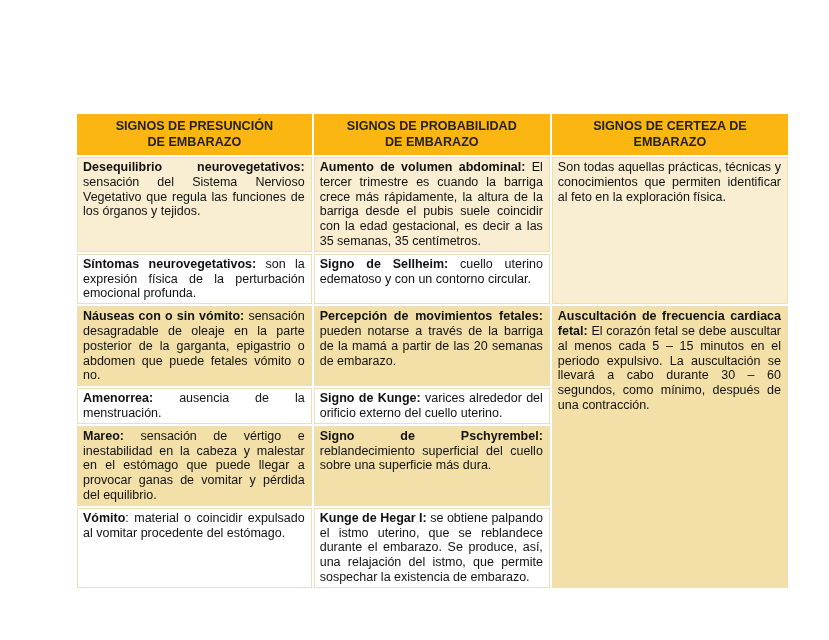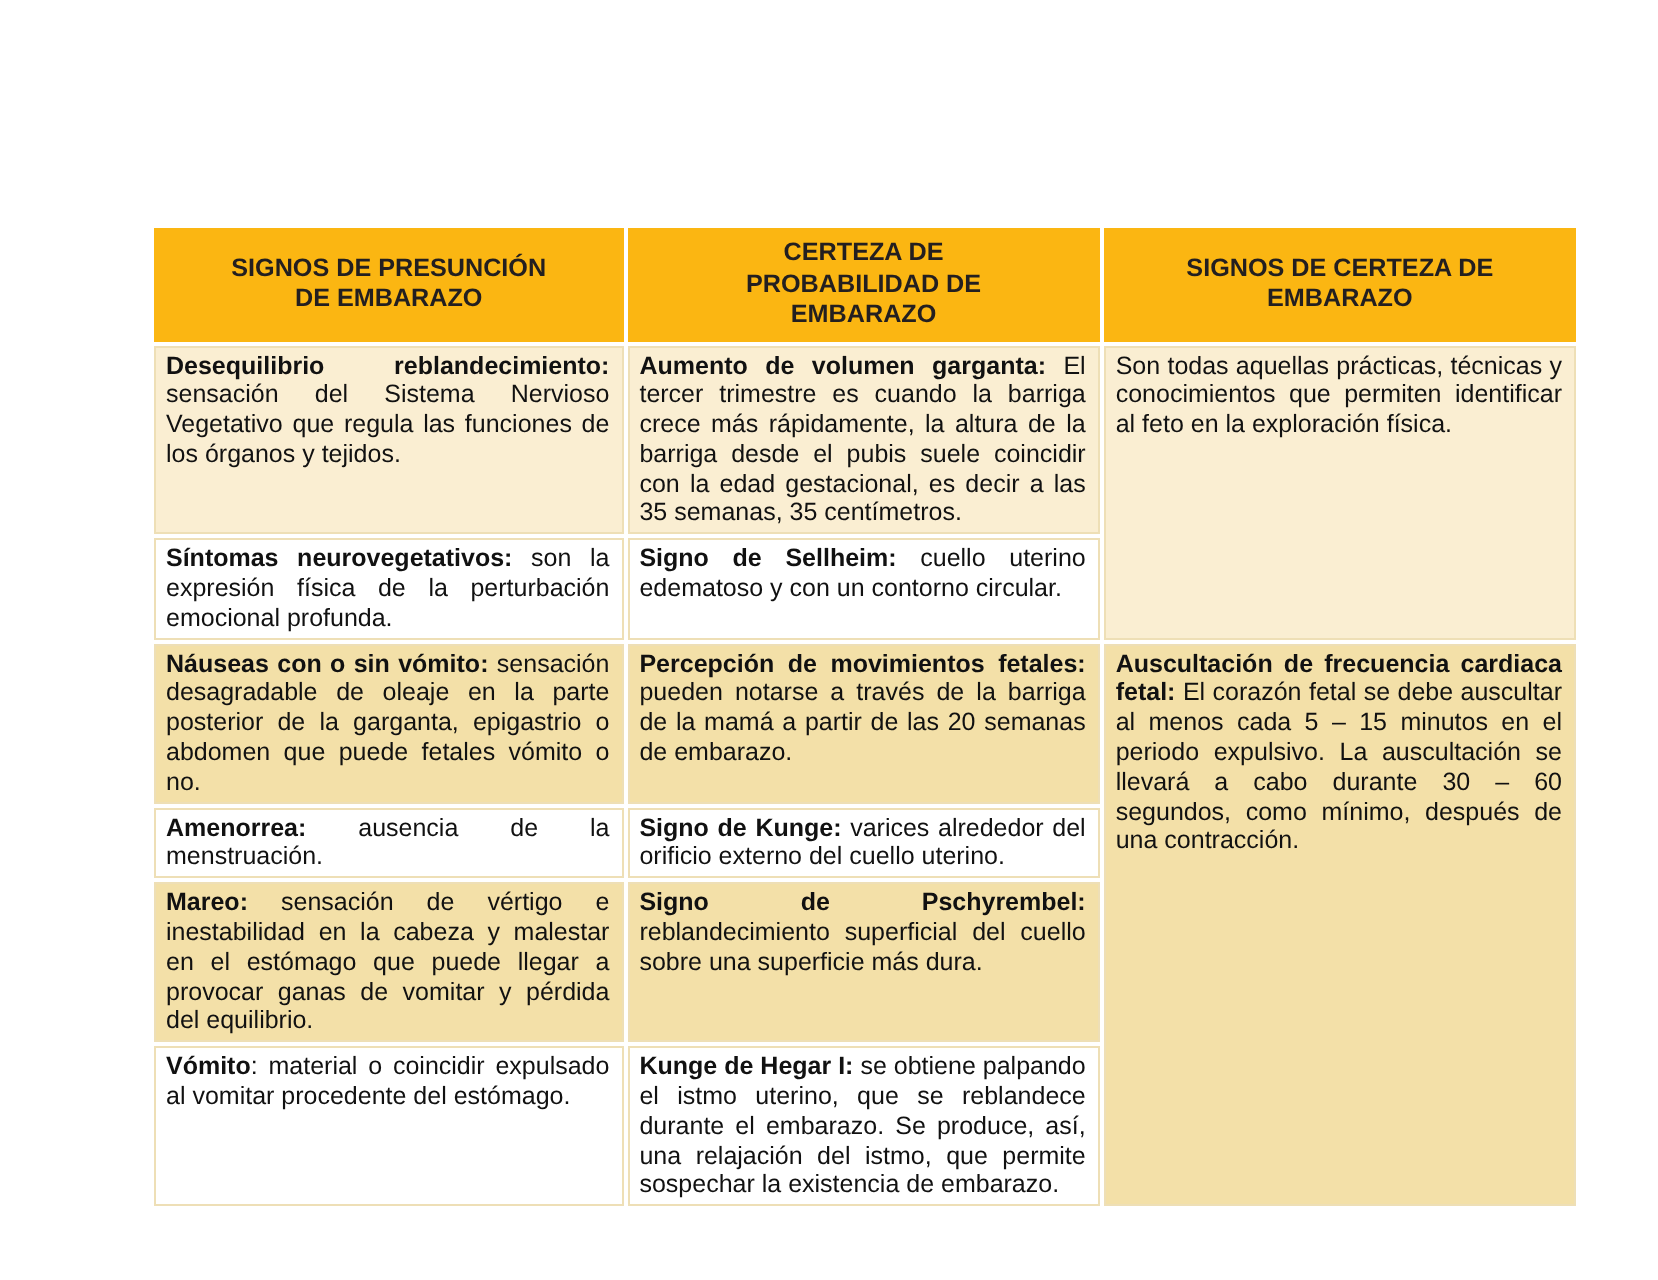--- a/index.html
+++ b/index.html
@@ -66,26 +66,26 @@
 <div class="page">
   <table class="signs">
     <colgroup>
       <col style="width:33.2%">
       <col style="width:33.4%">
       <col style="width:33.4%">
     </colgroup>
     <tbody>
         <tr class="r-header">
       <th>SIGNOS DE PRESUNCIÓN DE EMBARAZO</th>
-      <th>CERTEZA DE PROBABILIDAD DE EMBARAZO</th>
+      <th>SIGNOS DE PROBABILIDAD DE EMBARAZO</th>
       <th>SIGNOS DE CERTEZA DE EMBARAZO</th>
     </tr>
     <tr class="r1">
-      <td class="cream"><b class="lead">Desequilibrio reblandecimiento:</b><span> sensación del Sistema Nervioso Vegetativo que regula las funciones de los órganos y tejidos.</span></td>
-      <td class="cream"><b class="lead">Aumento de volumen garganta:</b><span> El tercer trimestre es cuando la barriga crece más rápidamente, la altura de la barriga desde el pubis suele coincidir con la edad gestacional, es decir a las 35 semanas, 35 centímetros.</span></td>
+      <td class="cream"><b class="lead">Desequilibrio neurovegetativos:</b><span> sensación del Sistema Nervioso Vegetativo que regula las funciones de los órganos y tejidos.</span></td>
+      <td class="cream"><b class="lead">Aumento de volumen abdominal:</b><span> El tercer trimestre es cuando la barriga crece más rápidamente, la altura de la barriga desde el pubis suele coincidir con la edad gestacional, es decir a las 35 semanas, 35 centímetros.</span></td>
       <td class="cream" rowspan="2"><span>Son todas aquellas prácticas, técnicas y conocimientos que permiten identificar al feto en la exploración física.</span></td>
     </tr>
     <tr class="r2">
       <td class="white"><b class="lead">Síntomas neurovegetativos:</b><span> son la expresión física de la perturbación emocional profunda.</span></td>
       <td class="white"><b class="lead">Signo de Sellheim:</b><span> cuello uterino edematoso y con un contorno circular.</span></td>
     </tr>
     <tr class="r3">
       <td class="tan"><b class="lead">Náuseas con o sin vómito:</b><span> sensación desagradable de oleaje en la parte posterior de la garganta, epigastrio o abdomen que puede fetales vómito o no.</span></td>
       <td class="tan"><b class="lead">Percepción de movimientos fetales:</b><span> pueden notarse a través de la barriga de la mamá a partir de las 20 semanas de embarazo.</span></td>
       <td class="tan" rowspan="4"><b class="lead">Auscultación de frecuencia cardiaca fetal:</b><span> El corazón fetal se debe auscultar al menos cada 5 – 15 minutos en el periodo expulsivo. La auscultación se llevará a cabo durante 30 – 60 segundos, como mínimo, después de una contracción.</span></td>

